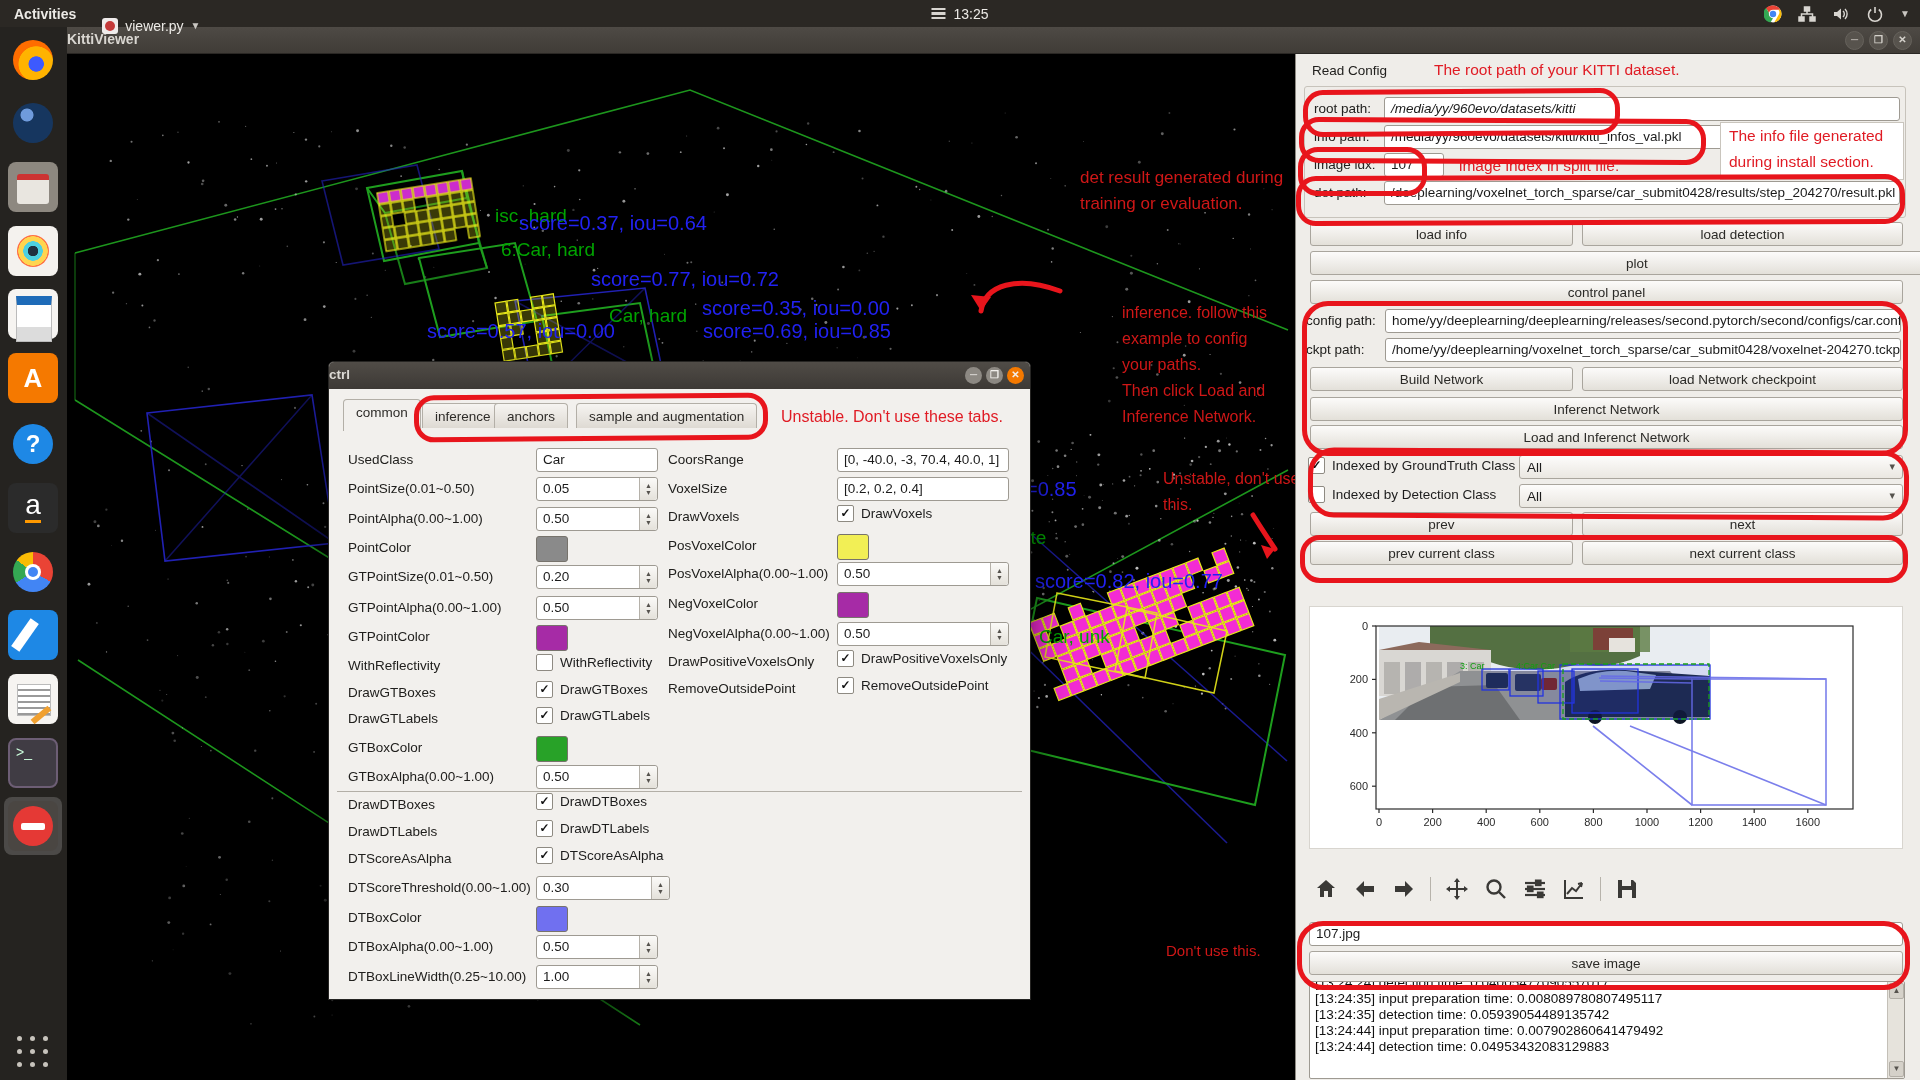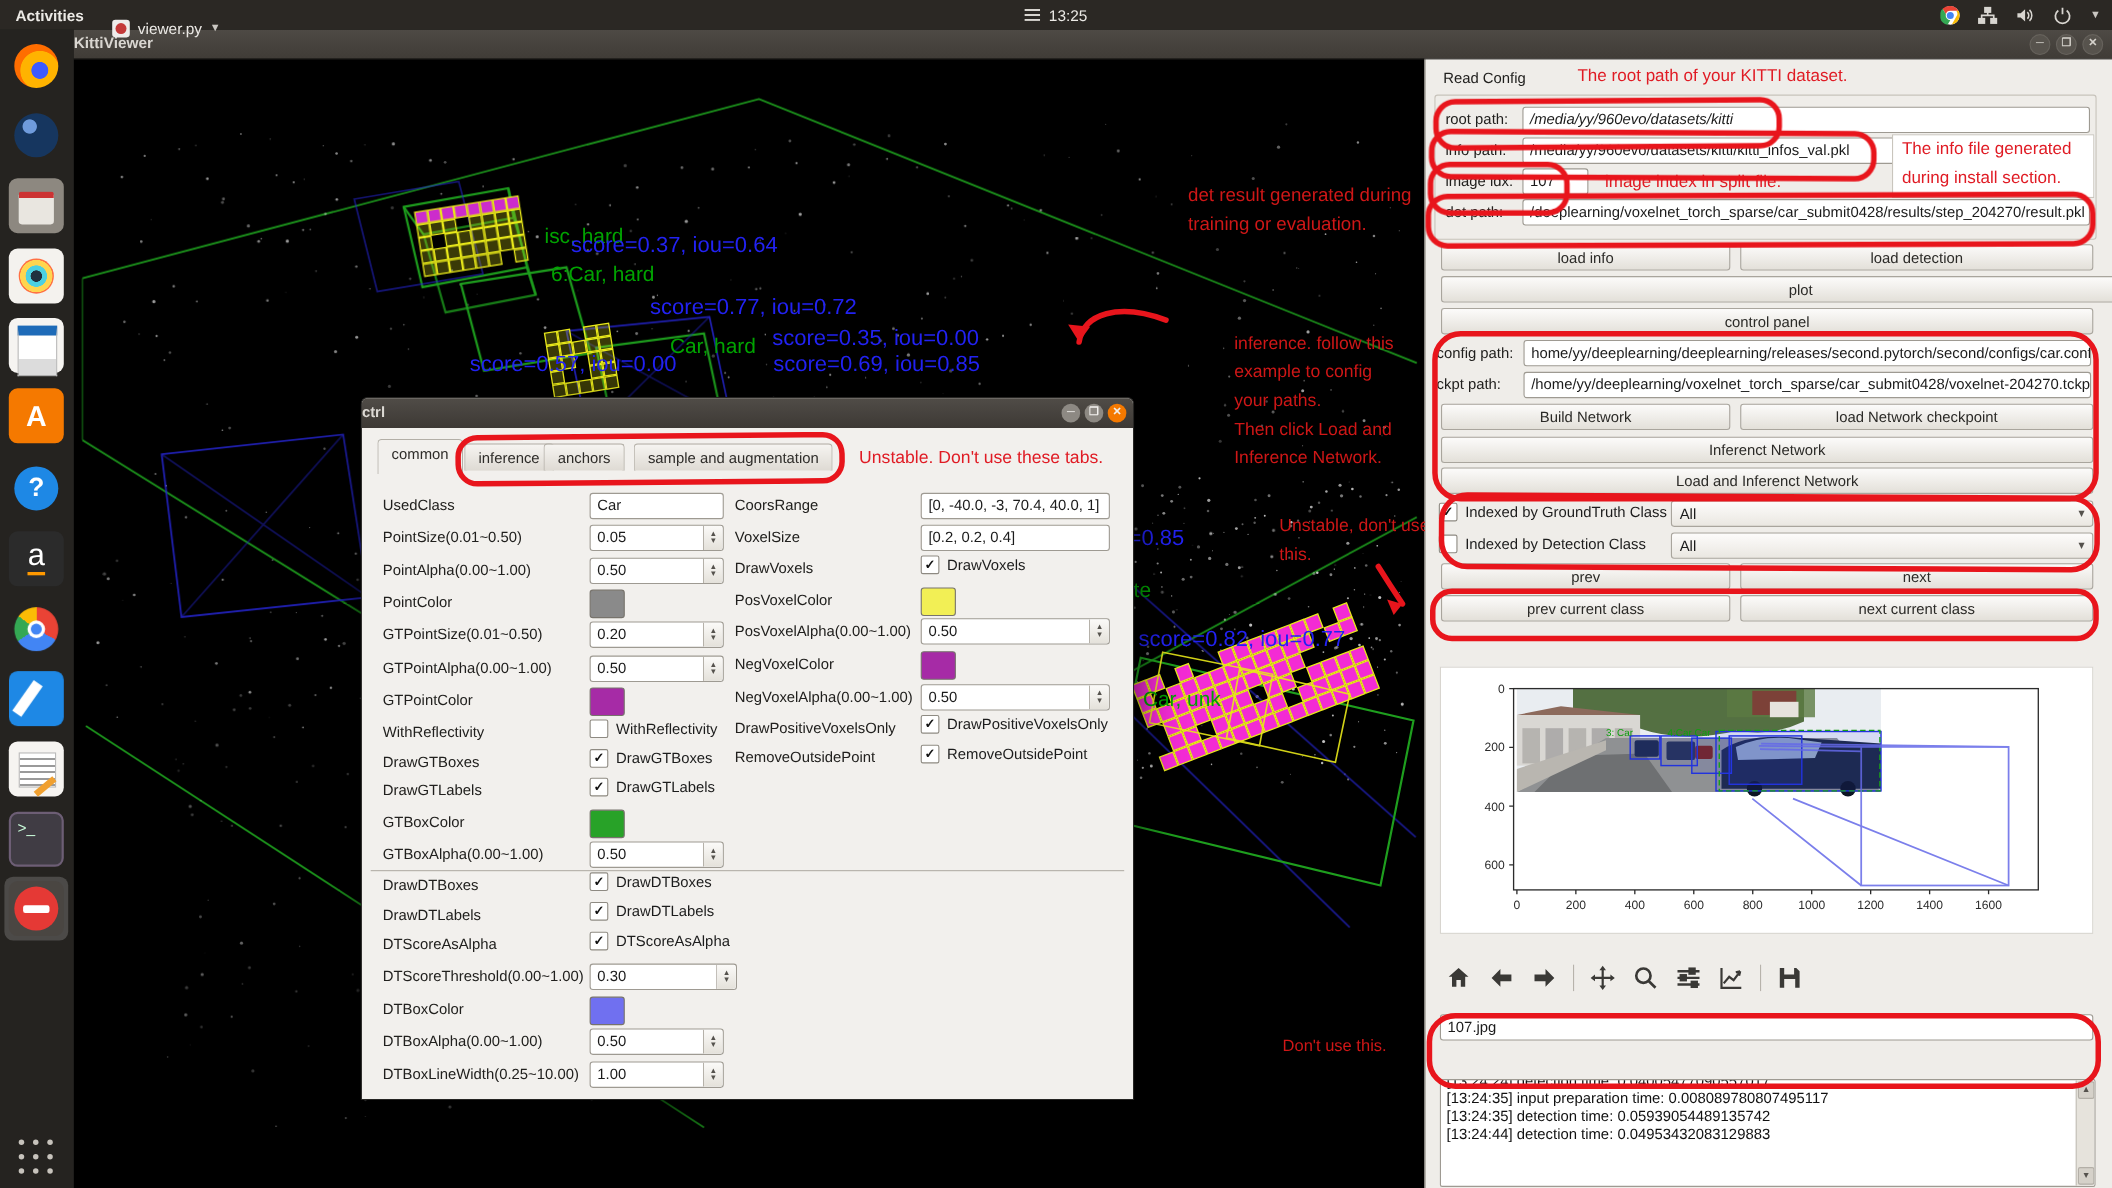--- a/index.html
+++ b/index.html
@@ -1425,26 +1425,28 @@
         </span>
       <span class="tsep"></span>
       <span class="mplbtn">
           <svg width="22" height="22" viewBox="0 0 22 22" fill="#3a3936">
             <path d="M2 2 H17 L20 5 V20 H2 Z M6 2 V8 H15 V2 M6 12 H16 V20 H6 Z" fill-rule="evenodd"></path>
           </svg>
         </span>
     </div>
 
     <div class="tinput" style="left:13px;top:869px;width:594px;"><span>107.jpg</span></div>
+    <div class="pbtn" style="left:13px;top:898px;width:594px;"><span>save image</span></div>
 
     <div class="logbox" style="left:13px;top:928px;width:594px;height:96px;">
       <div style="margin:-7px 20px 0 5px;">
         <div>[13:24:24] detection time: 0.04005477090557017</div>
         <div>[13:24:35] input preparation time: 0.008089780807495117</div>
         <div>[13:24:35] detection time: 0.05939054489135742</div>
+        <div>[13:24:44] input preparation time: 0.007902860641479492</div>
         <div>[13:24:44] detection time: 0.04953432083129883</div>
       </div>
       <div class="logscroll">
         <div class="sarr" style="top:1px;">▲</div>
         <div class="sarr" style="bottom:1px;">▼</div>
       </div>
     </div>
   </div>
 
   <div class="oval" style="left:1303px;top:89px;width:307px;height:37px;transform:rotate(-0.4deg);"></div>

